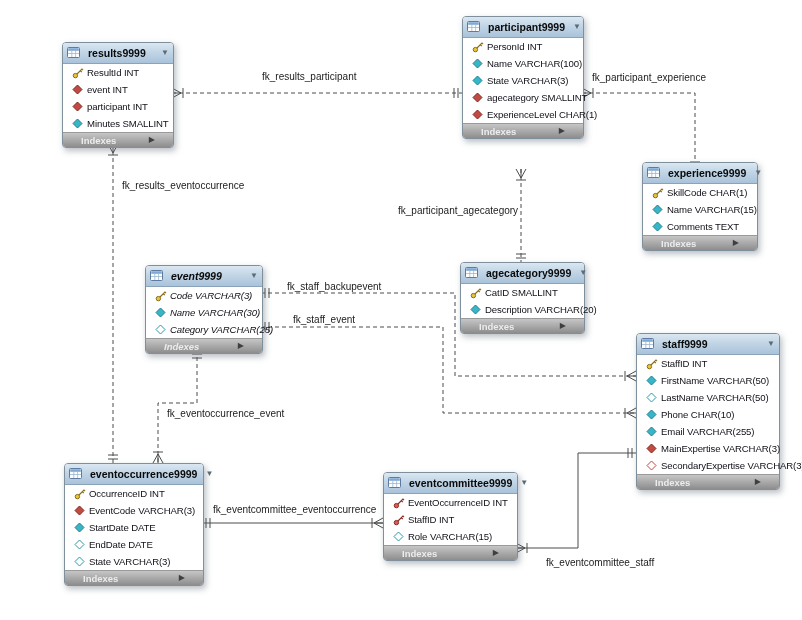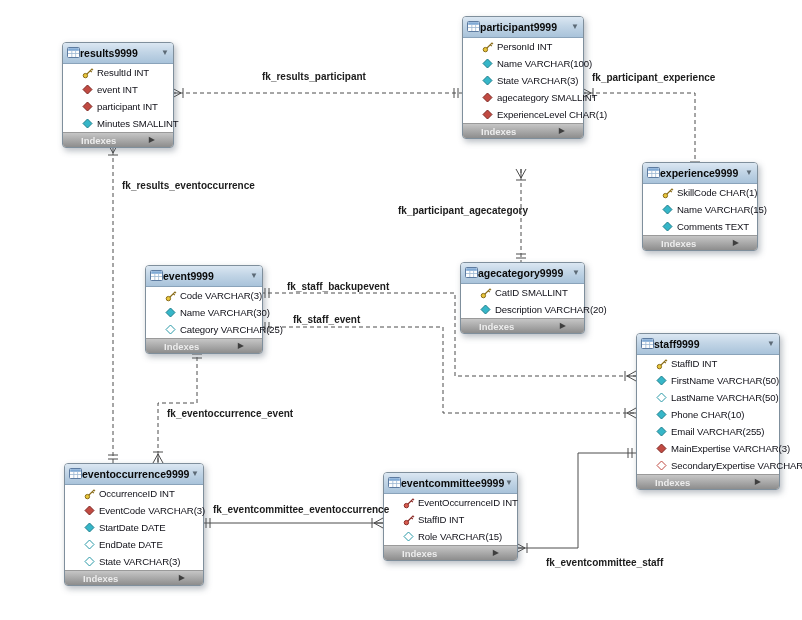--- a/index.html
+++ b/index.html
@@ -4,34 +4,34 @@
 <style>
   html,body{margin:0;padding:0;}
   body{width:802px;height:620px;background:#ffffff;font-family:"Liberation Sans","DejaVu Sans",sans-serif;position:relative;overflow:hidden;}
   #diagram{position:absolute;left:0;top:0;width:802px;height:620px;}
   #connectors{position:absolute;left:0;top:0;z-index:0;}
   #connectors path{fill:none;stroke:#4c4c4c;stroke-width:1;}
   #connectors path.dashed{stroke-dasharray:4 3;}
   #connectors path.marker{stroke-dasharray:none;}
   .dtable{position:absolute;z-index:1;background:#ffffff;border:1px solid #7f8f9c;border-radius:4px;
           box-shadow:2px 3px 6px rgba(100,110,125,.45);}
-  .thead{height:20px;display:flex;align-items:center;gap:0;padding:0 4px;
+  .thead{height:20px;display:flex;align-items:center;gap:8px;padding:0 4px;
          background:linear-gradient(#dbe7f2 0%,#c2d5e6 45%,#a9c3da 100%);
          border-bottom:1px solid #8aa3ba;border-radius:3px 3px 0 0;
          font-weight:bold;font-size:10.5px;color:#0a0a0a;white-space:nowrap;}
   .thead .tname{flex:1;}
   .thead .tri{color:#5c6a76;font-size:8px;line-height:1;}
-  .trow{height:17px;display:flex;align-items:center;gap:3px;padding:0 19px;background:#fff;
+  .trow{height:17px;display:flex;align-items:center;gap:3px;padding:0 9px;background:#fff;
         color:#101018;font-size:9.6px;letter-spacing:-0.1px;white-space:nowrap;}
   .trow .cicon{display:flex;align-items:center;width:12px;flex:none;}
   .tfoot{height:14px;display:flex;align-items:center;justify-content:space-between;padding:0 18px;
          background:linear-gradient(#c6c6c6,#8d8d8d);border-top:1px solid #9a9a9a;
          border-radius:0 0 3px 3px;color:#ececec;font-weight:bold;font-size:9.5px;}
   .tfoot .arrow{color:#3f3f3f;font-size:8px;line-height:1;}
-  .rlabel{position:absolute;z-index:2;font-size:10px;color:#1c1c1c;white-space:nowrap;font-weight:bold;}
+  .rlabel{position:absolute;z-index:2;font-size:10px;color:#1c1c1c;white-space:nowrap;}
 </style>
 </head>
 <body>
 
 <div id="diagram">
   <svg id="connectors" width="802" height="620">
       <g>
         <path class="dashed" d="M172 93 L462 93"></path>
         <path class="marker" d="M181 93 L172 88 M181 93 L172 93 M181 93 L172 98 M183 88 L183 98 M458 98 L458 88 M454 98 L454 88 "></path>
       </g>
@@ -206,21 +206,21 @@
               <path d="M5.5 1 L10 5.5 L5.5 10 L1 5.5 Z" fill="#36b6c8" stroke="#1f7f8c" stroke-width="1"></path>
             </svg>
           </span>
           <span>Comments TEXT</span>
         </div>
         <div class="tfoot">
           <span>Indexes</span>
           <span class="arrow">▶</span>
         </div>
       </div>
-      <div class="dtable" style="left: 145px; top: 265px; width: 116px;">
+      <div class="dtable" style="left: 145px; top: 265px; width: 116px; font-style: italic;">
         <div class="thead">
           <span class="cicon"><svg width="13" height="11" viewBox="0 0 13 11">
               <rect x="0.5" y="0.5" width="12" height="10" rx="1" fill="#fdfdfd" stroke="#5d7ba0"></rect>
               <rect x="1.2" y="1.2" width="10.6" height="2.6" fill="#7fa9d4"></rect>
               <path d="M1 6.5 H12 M4.8 4 V10 M8.6 4 V10" stroke="#9db8d2" stroke-width="0.8" fill="none"></path>
             </svg></span>
           <span class="tname">event9999</span>
           <span class="tri">▼</span>
         </div>
         <div class="trow">

